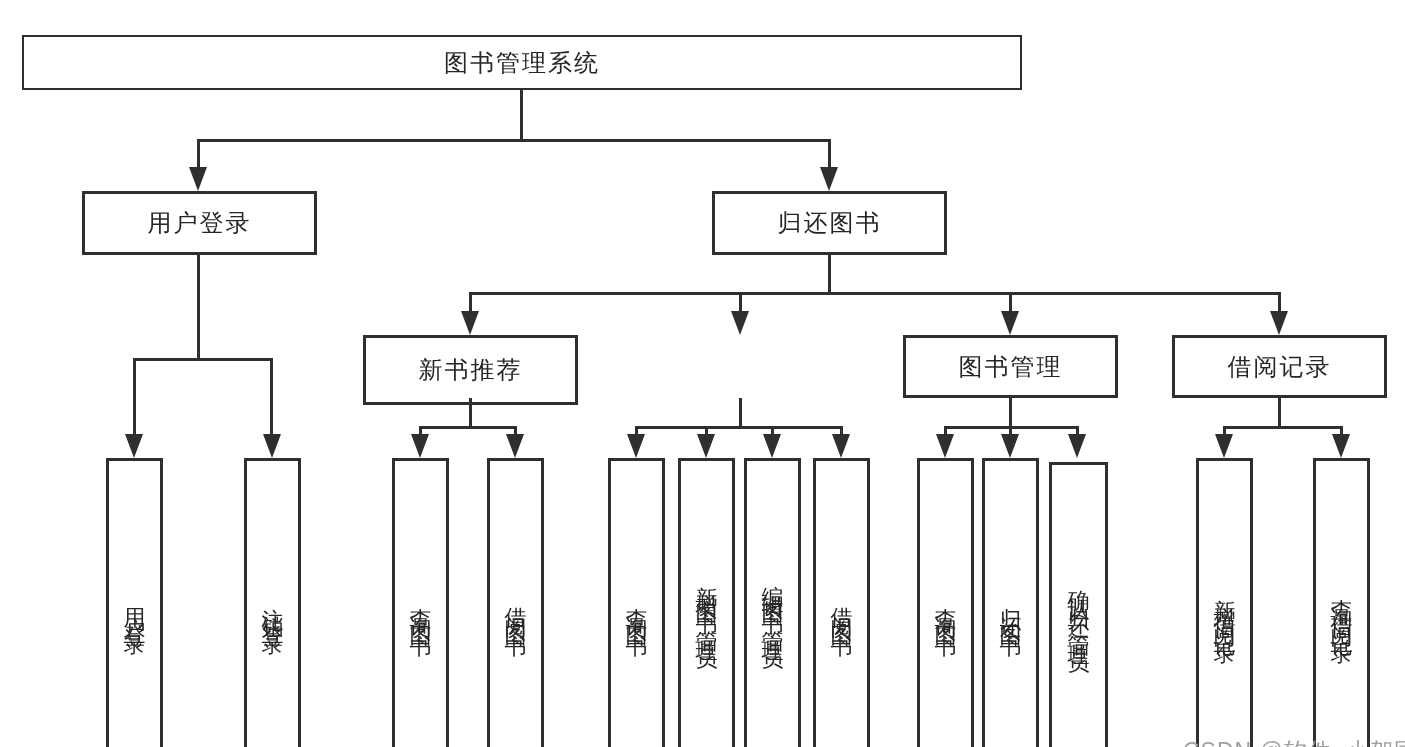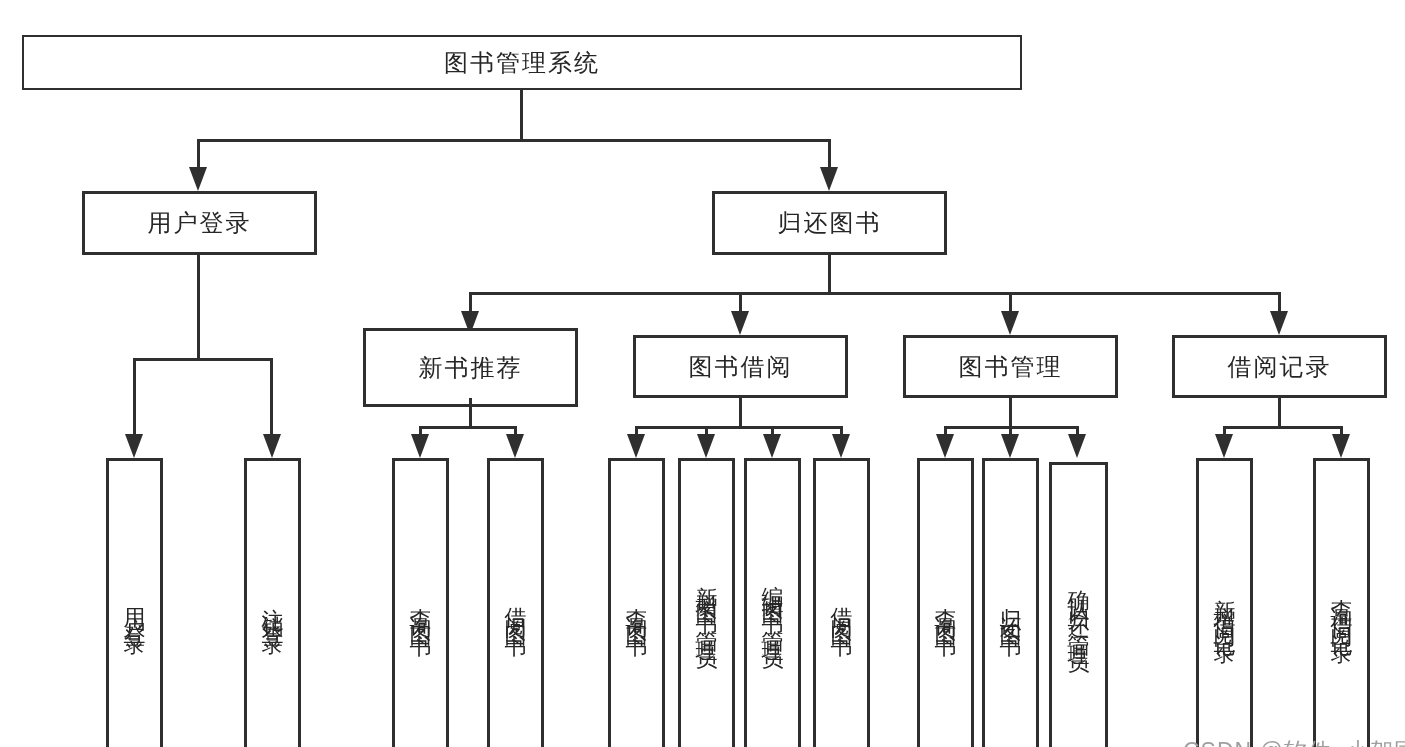--- a/index.html
+++ b/index.html
@@ -96,25 +96,22 @@
   <div class="hline" style="left:469px;top:270px;width:812px"></div>
   <div class="vline" style="left:469px;top:270px;height:21px"></div>
   <div class="ahead" style="left:461px;top:289px"></div>
   <div class="vline" style="left:739px;top:270px;height:21px"></div>
   <div class="ahead" style="left:731px;top:289px"></div>
   <div class="vline" style="left:1009px;top:270px;height:21px"></div>
   <div class="ahead" style="left:1001px;top:289px"></div>
   <div class="vline" style="left:1278px;top:270px;height:21px"></div>
   <div class="ahead" style="left:1270px;top:289px"></div>
 
-  <div class="box h" style="left:363px;top:306px;width:215px;height:79px">
+  <div class="box h" style="left:363px;top:313px;width:215px;height:70px">
     <span>新书推荐</span>
-  </div>
-  <div class="box h" style="left:633px;top:313px;width:215px;height:63px">
-    <span>图书借阅</span>
   </div>
   <div class="box h" style="left:903px;top:313px;width:215px;height:63px">
     <span>图书管理</span>
   </div>
   <div class="box h" style="left:1172px;top:313px;width:215px;height:63px">
     <span>借阅记录</span>
   </div>
 
   <div class="vline" style="left:469px;top:376px;height:29px"></div>
   <div class="hline" style="left:420px;top:404px;width:97px"></div>

